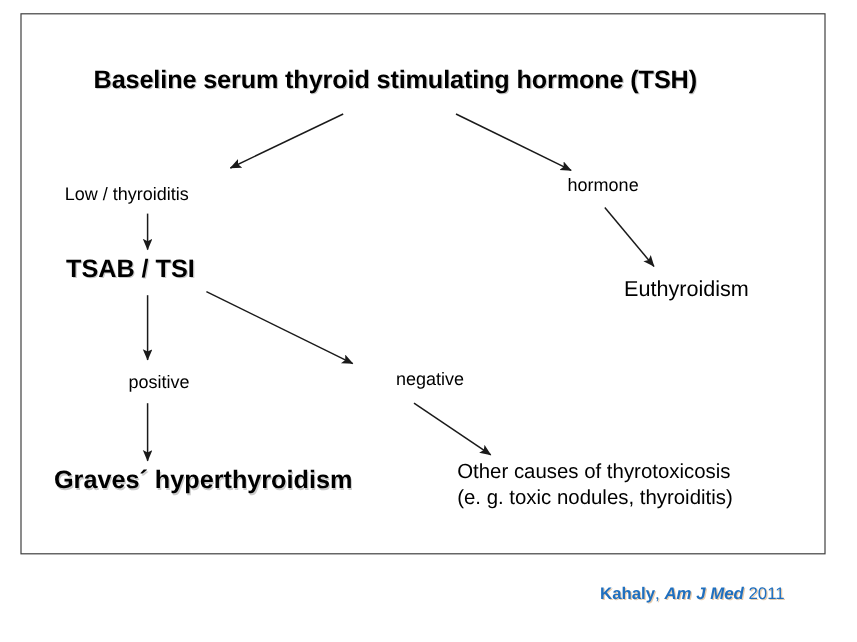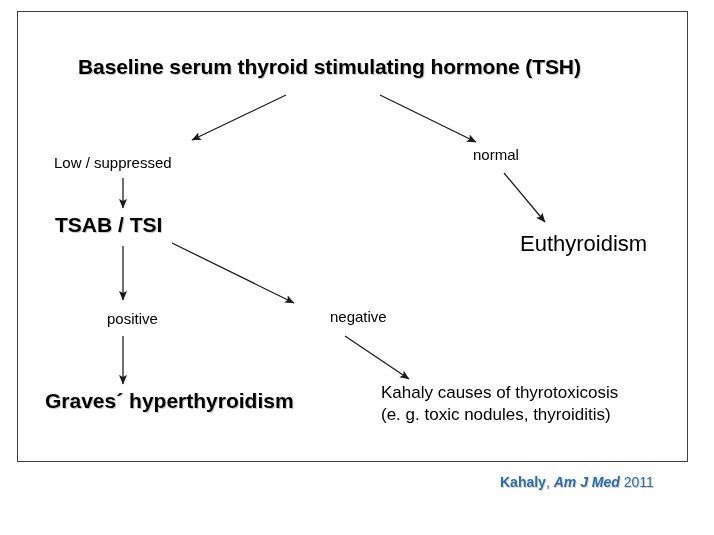--- a/index.html
+++ b/index.html
@@ -47,42 +47,42 @@
     font-weight: bold;
     font-size: 21px;
     text-shadow: 1px 1px 0 rgba(160,160,160,0.55);
   }
   .plain-node {
     font-weight: normal;
     font-size: 15px;
   }
   .big-plain-node {
     font-weight: normal;
-    font-size: 22px;
+    font-size: 18px;
   }
   .multiline-node {
     font-weight: normal;
     font-size: 17px;
     line-height: 1.30;
   }
   
   .footer-title {
     position: absolute;
     left: 28px;
     top: 483px;
     font-size: 18px;
     font-weight: bold;
     color: #1F6FBF;
     white-space: pre;
     text-shadow: 1.2px 1.2px 0 rgba(214,170,120,0.75);
   }
   .footer-cite {
     position: absolute;
     left: 500px;
-    top: 474px;
+    top: 486px;
     font-size: 14px;
     color: #1F6FBF;
     white-space: pre;
     text-shadow: 1px 1px 0 rgba(214,170,120,0.6);
   }
   .footer-cite .cite-author { font-weight: bold; }
   .footer-cite .cite-journal { font-weight: bold; font-style: italic; }
   .footer-cite .cite-year { font-weight: normal; }
   svg.arrows {
     position: absolute;
@@ -113,34 +113,34 @@
       <line x1="504" y1="173" x2="545" y2="222"></line>
       <line x1="123" y1="246" x2="123" y2="300"></line>
       <line x1="172" y1="243" x2="294" y2="303"></line>
       <line x1="123" y1="336" x2="123" y2="384"></line>
       <line x1="345" y1="336" x2="409" y2="379"></line>
     </g>
   </svg>
 
   <div class="node title-node" style="left:78px; top:55px;">Baseline serum thyroid stimulating hormone (TSH)</div>
 
-  <div class="node plain-node" style="left:54px; top:154px;">Low / suppressed</div>
+  <div class="node plain-node" style="left:54px; top:154px;">Low / thyroiditis</div>
 
-  <div class="node plain-node" style="left:473px; top:146px;">normal</div>
+  <div class="node plain-node" style="left:473px; top:146px;">hormone</div>
 
   <div class="node bold-node" style="left:55px; top:213px;">TSAB / TSI</div>
 
   <div class="node big-plain-node" style="left:520px; top:231px;">Euthyroidism</div>
 
   <div class="node plain-node" style="left:86px; top:310px;margin-left:21px;">positive</div>
 
   <div class="node plain-node" style="left:302px; top:308px;margin-left:28px;">negative</div>
 
   <div class="node bold-node" style="left:45px; top:389px;">Graves´ hyperthyroidism</div>
 
-  <div class="node multiline-node" style="left:381px; top:382px;">Kahaly causes of thyrotoxicosis</div>
+  <div class="node multiline-node" style="left:381px; top:382px;">Other causes of thyrotoxicosis</div>
 
   <div class="node multiline-node" style="left:381px; top:404px;">(e. g. toxic nodules, thyroiditis)</div>
 
 
   <div class="footer-cite"><span class="cite-author">Kahaly</span><span class="cite-sep">, </span><span class="cite-journal">Am J Med</span><span class="cite-year"> 2011</span></div>
 
 </div>
 
 </body></html>

